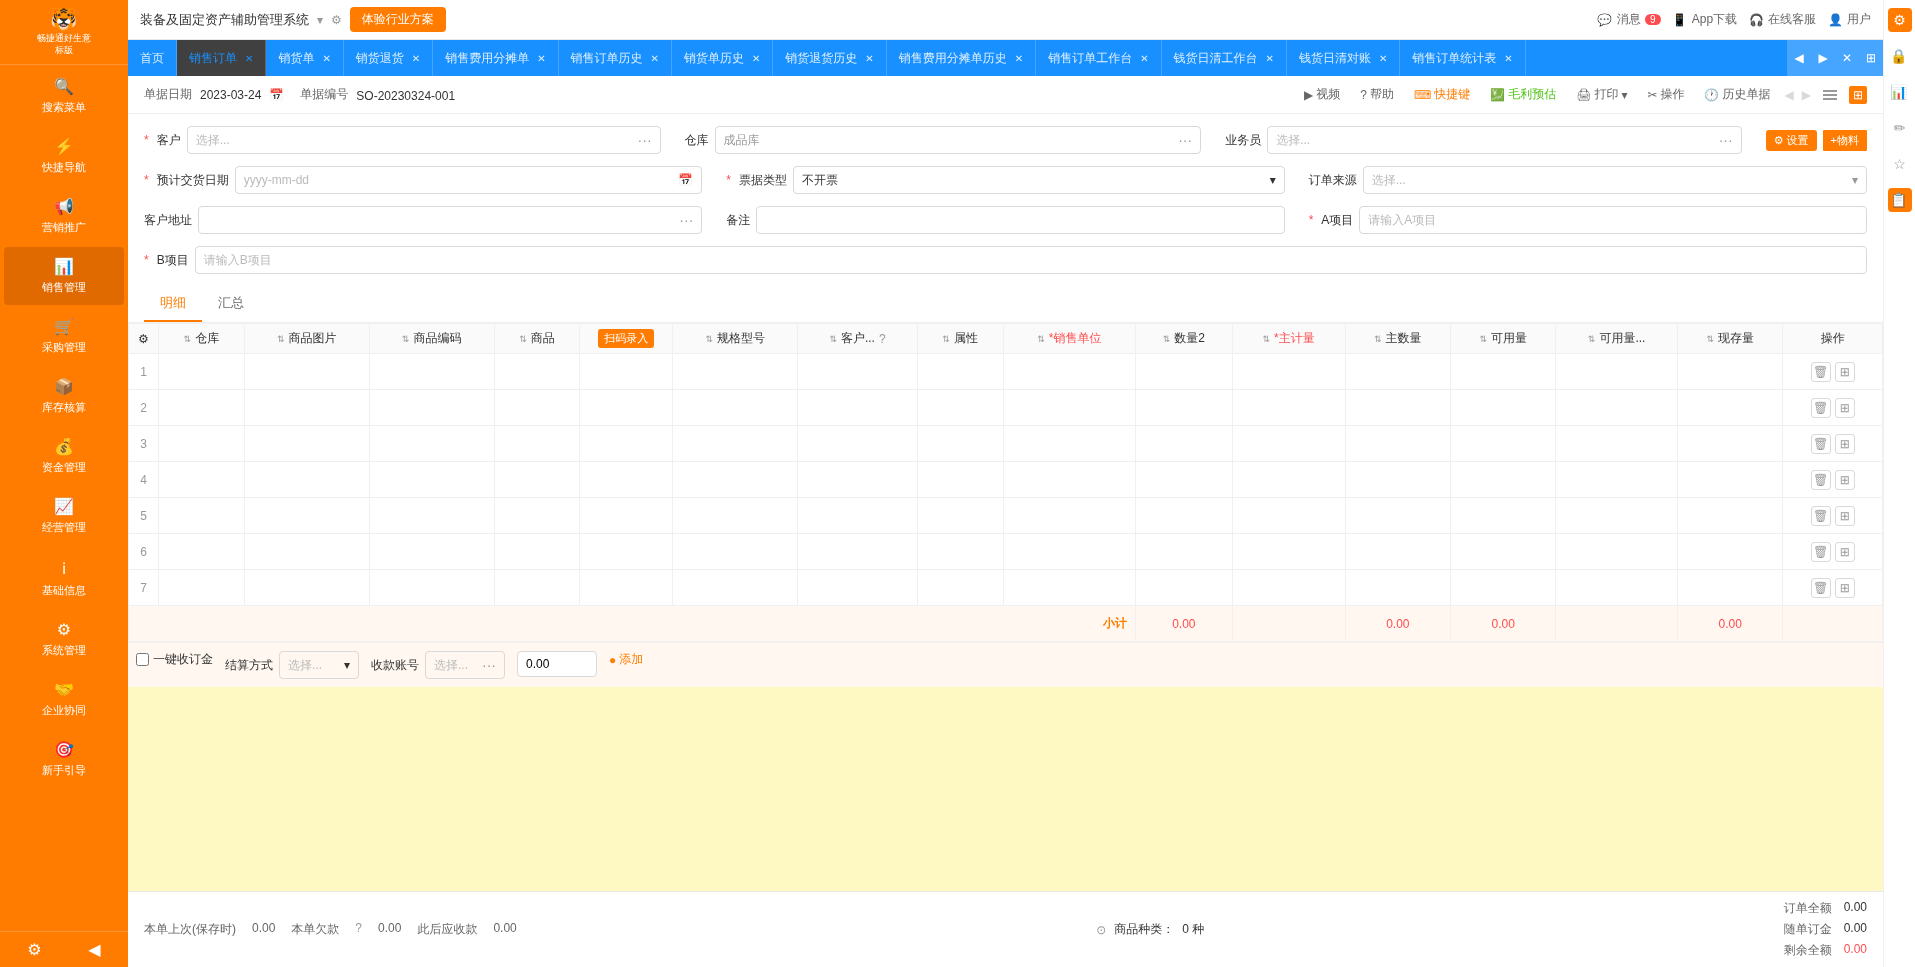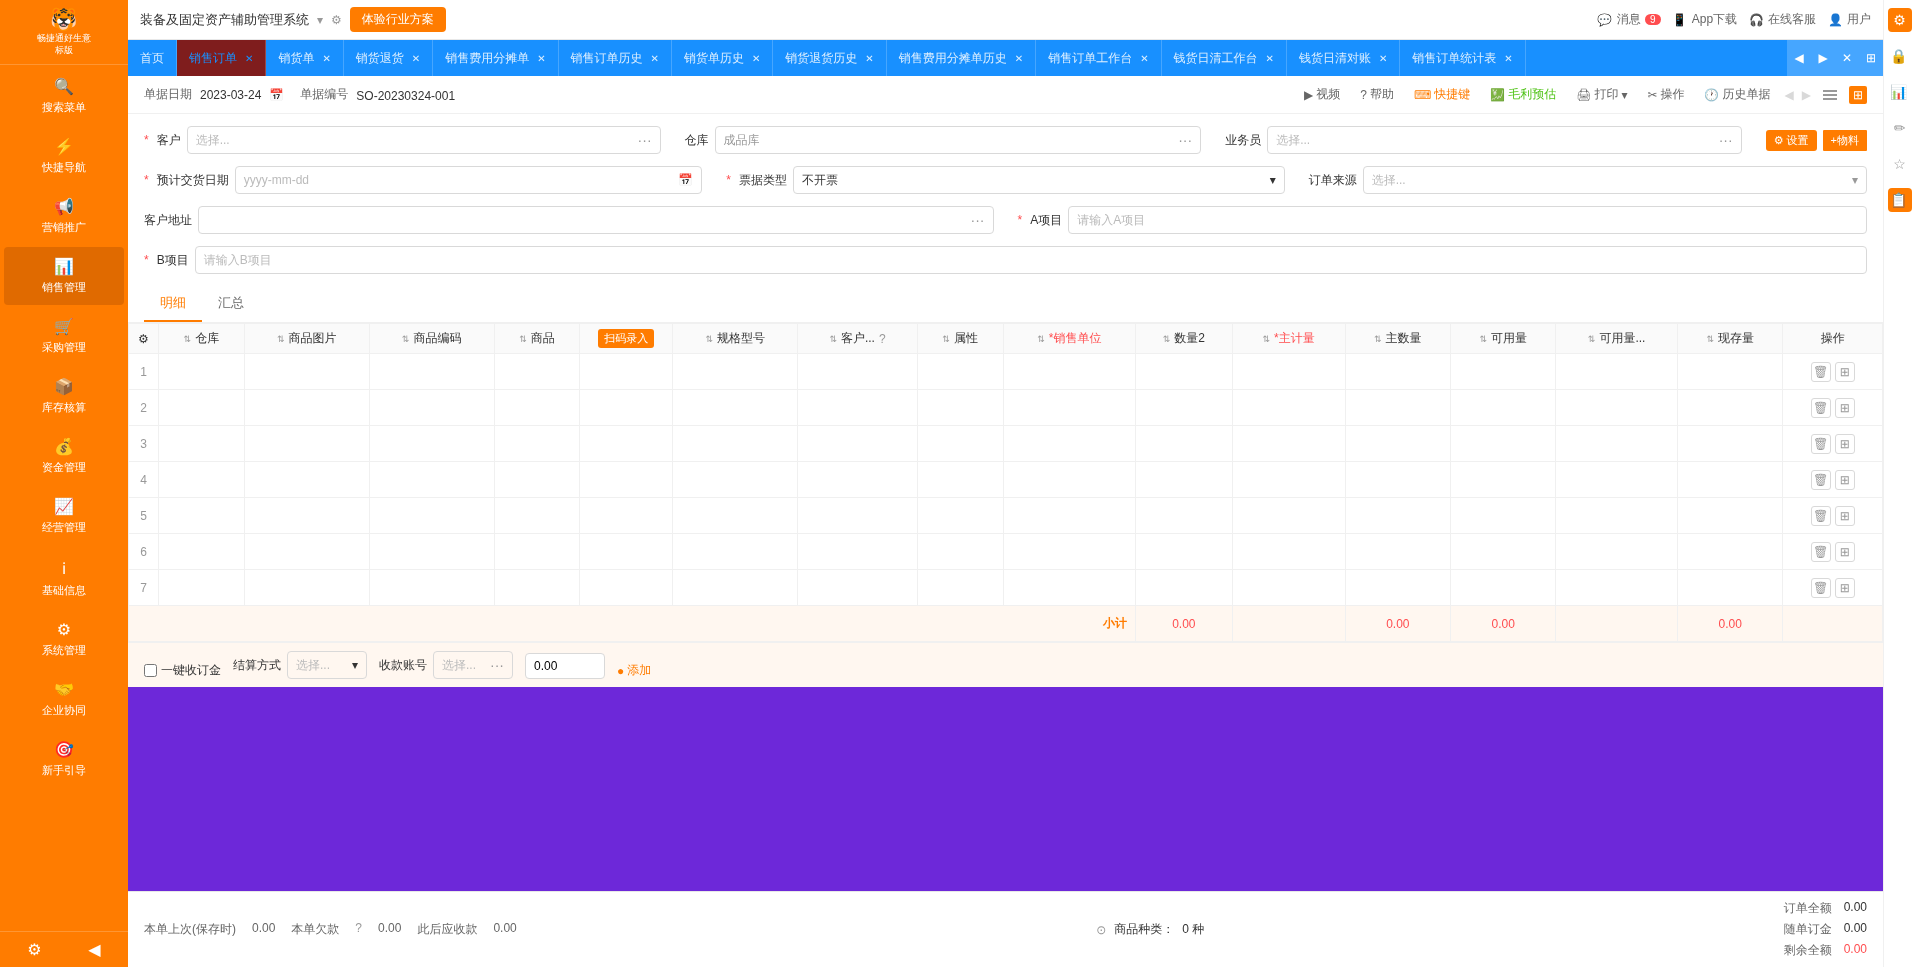--- a/index.html
+++ b/index.html
@@ -25,26 +25,26 @@
     .top-header-left { display: flex; align-items: center; gap: 8px; }
     .system-title { font-size: 13px; color: #333; }
     .top-header-right { display: flex; align-items: center; gap: 12px; }
     .header-btn { display: flex; align-items: center; gap: 4px; font-size: 12px; color: #666; cursor: pointer; }
     .industry-btn { background: #ff7c00; color: #fff; padding: 4px 12px; border-radius: 4px; font-size: 12px; cursor: pointer; border: none; }
     .badge { background: #ff4d4f; color: #fff; border-radius: 10px; font-size: 10px; padding: 0 4px; min-width: 16px; text-align: center; }
 
     
     .tab-bar { height: 36px; background: #1890ff; display: flex; align-items: center; overflow: hidden; flex-shrink: 0; }
     .tab { display: flex; align-items: center; gap: 4px; padding: 0 12px; height: 36px; cursor: pointer; font-size: 12px; color: rgba(255,255,255,0.85); white-space: nowrap; border-right: 1px solid rgba(255,255,255,0.2); }
-    .tab.active { background: #7f1d1d; color: #1890ff; }
+    .tab.active { background: #404040; color: #1890ff; }
     .tab .close-icon { font-size: 10px; margin-left: 4px; }
     .tab-nav-btn { color: #fff; background: rgba(255,255,255,0.2); border: none; height: 36px; width: 24px; cursor: pointer; font-size: 12px; }
 
     
-    .content { flex: 1; overflow-y: auto; background: #6d28d9; }
+    .content { flex: 1; overflow-y: auto; background: #fef9c3; }
     .form-container { background: #fff; margin: 0; padding: 0; }
 
     
     .form-header { display: flex; align-items: center; padding: 8px 16px; border-bottom: 1px solid #f0f0f0; gap: 16px; flex-wrap: wrap; }
     .form-header-right { margin-left: auto; display: flex; align-items: center; gap: 8px; }
     .form-label { font-size: 12px; color: #666; }
     .form-value { font-size: 12px; color: #333; font-weight: 500; }
     .header-action-btn { display: flex; align-items: center; gap: 3px; font-size: 12px; color: #666; cursor: pointer; padding: 2px 6px; border-radius: 3px; }
     .header-action-btn.orange { color: #ff7c00; }
     .header-action-btn.green { color: #52c41a; }
@@ -73,21 +73,21 @@
     .data-table td { border: 1px solid #f0f0f0; padding: 6px 8px; text-align: center; height: 36px; }
     .data-table .row-num { color: #999; width: 30px; }
     .scan-btn { background: #ff7c00; color: #fff; border: none; padding: 2px 6px; border-radius: 3px; font-size: 11px; cursor: pointer; white-space: nowrap; }
     .subtotal-row td { background: #fff7f0; font-weight: 500; }
     .subtotal-label { color: #ff7c00; font-weight: bold; }
     .subtotal-value { color: #ff4d4f; }
     .action-btns { display: flex; gap: 4px; justify-content: center; }
     .action-btn { width: 20px; height: 20px; border: 1px solid #d9d9d9; border-radius: 3px; display: flex; align-items: center; justify-content: center; cursor: pointer; font-size: 12px; color: #999; background: #fff; }
 
     
-    .footer-bar { background: #fff7f0; border-top: 1px solid #f0f0f0; padding: 8px 16px; display: flex; align-items: flex-end; gap: 12px; }
+    .footer-bar { background: #fff7f0; border-top: 1px solid #f0f0f0; padding: 8px 8px; display: flex; align-items: flex-start; gap: 12px; }
     .checkbox-label { display: flex; align-items: center; gap: 4px; font-size: 12px; cursor: pointer; }
     .footer-field { display: flex; align-items: center; gap: 6px; font-size: 12px; }
     .footer-input { height: 26px; border: 1px solid #d9d9d9; border-radius: 4px; padding: 0 8px; font-size: 12px; min-width: 80px; }
     .add-btn { display: flex; align-items: center; gap: 3px; color: #ff7c00; cursor: pointer; font-size: 12px; }
 
     
     .bottom-bar { background: #fff; border-top: 1px solid #e8e8e8; padding: 8px 16px; display: flex; align-items: center; justify-content: space-between; flex-shrink: 0; }
     .bottom-bar-left { display: flex; gap: 16px; font-size: 12px; color: #666; }
     .bottom-bar-right { display: flex; align-items: center; gap: 16px; }
     .summary-box { display: flex; flex-direction: column; gap: 4px; font-size: 12px; }
@@ -382,20 +382,24 @@
             </div>
           </div>
         </div>
 
         <div class="form-row">
           <div class="form-field">
             <span class="field-label">客户地址</span>
             <div class="field-input" style="min-width:300px;">
               <span class="dots">···</span>
             </div>
+          </div>
+          <div class="form-field">
+            <span class="field-label">备注</span>
+            <div class="field-input" style="min-width:300px;"></div>
           </div>
           <div class="form-field">
             <span class="required">*</span>
             <span class="field-label">A项目</span>
             <div class="field-input wide">
               <span style="color:#bbb;">请输入A项目</span>
             </div>
           </div>
         </div>
 

